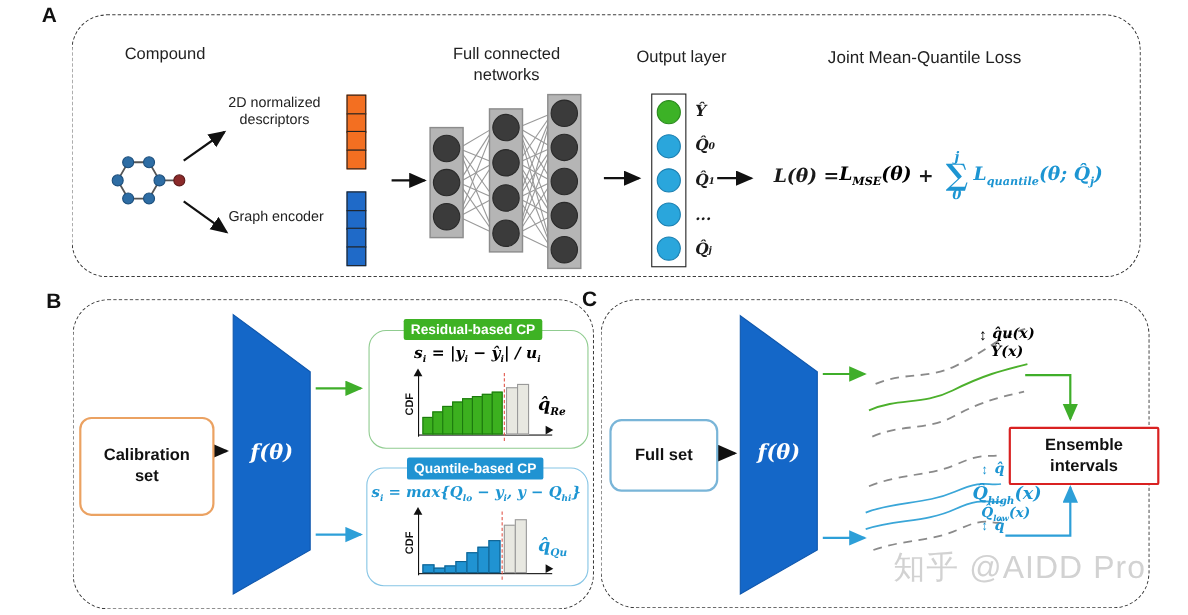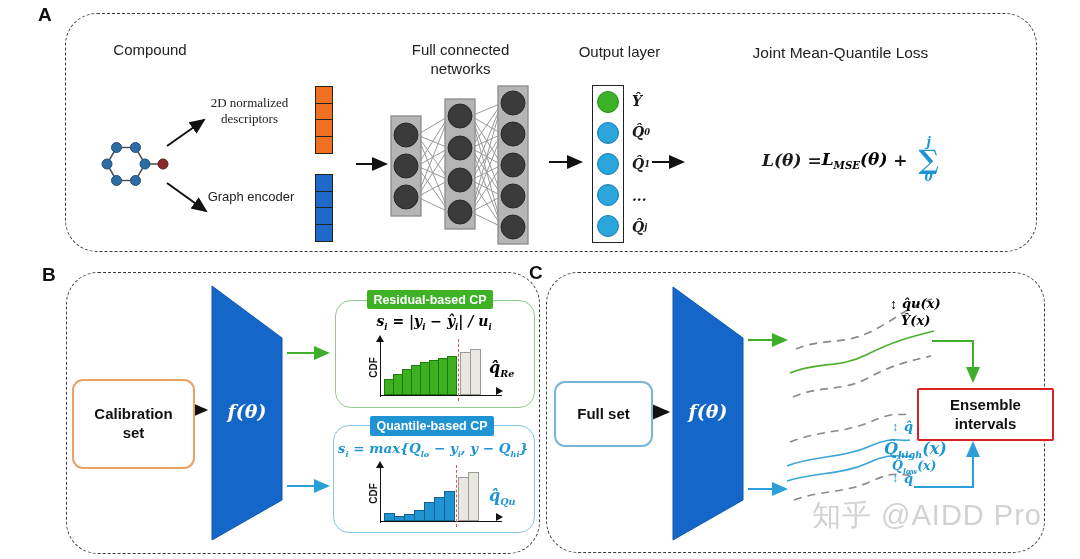--- a/index.html
+++ b/index.html
@@ -185,21 +185,21 @@
     <g fill="none" stroke-width="1.6">
       <path d="M790,442 C820,430 845,433 870,422 S896,416 908,414" stroke="#8a8a8a" stroke-dasharray="8 6"></path>
       <path d="M787,466 C815,455 840,459 868,447 S896,442 910,440" stroke="#3aa6d8"></path>
       <path d="M787,481 C815,472 842,475 868,463 S898,458 912,456" stroke="#3aa6d8"></path>
       <path d="M794,500 C822,490 846,493 872,481 S900,477 912,475" stroke="#8a8a8a" stroke-dasharray="8 6"></path>
     </g>
     <path d="M914,487 L973,487 L973,443" fill="none" stroke="#2d9fd8" stroke-width="2" marker-end="url(#mblue)"></path>
   </svg>
 
   <div class="ptitle" style="left:95px;top:41px;width:110px;">Compound</div>
-  <div class="small" style="left:192px;top:95px;width:115px;font-family:Liberation Serif, serif;">2D normalized descriptors</div>
+  <div class="small" style="left:192px;top:85px;width:115px;">2D normalized descriptors</div>
   <div class="small" style="left:207px;top:189px;width:88px;">Graph encoder</div>
   <div class="ptitle" style="left:388px;top:41px;width:145px;">Full connected networks</div>
   <div class="ptitle" style="left:562px;top:43px;width:115px;">Output layer</div>
   <div class="ptitle" style="left:718px;top:43px;width:245px;font-size:15.5px;">Joint Mean-Quantile Loss</div>
 
   <div class="enc-col" style="left:315px;top:87px;width:18px;">
     <div class="enc-cell" style="height:18px;background:#f36f21;"></div>
     <div class="enc-cell" style="height:18px;background:#f36f21;"></div>
     <div class="enc-cell" style="height:18px;background:#f36f21;"></div>
     <div class="enc-cell" style="height:18px;background:#f36f21;"></div>
@@ -243,20 +243,21 @@
 
   <div id="loss-formula" class="formula">
     <span class="black-t">L(θ) = </span>
     <span class="green-t"><span>L</span><sub>MSE</sub><span>(θ)</span></span>
     <span class="black-t" style="white-space:pre;"> + </span>
     <span class="sum blue-t">
       <span class="top">j</span>
       <span class="sym">∑</span>
       <span class="bot">0</span>
     </span>
+    <span class="blue-t"><span>L</span><sub>quantile</sub><span>(θ; </span><span>Q̂</span><sub>j</sub><span>)</span></span>
   </div>
 
   <div class="roundbox" style="left:72px;top:379px;width:103px;height:62px;border:2px solid #eba262;border-radius:11px;padding:12px 8px;">Calibration set</div>
   <div class="ftheta formula" style="left:212px;top:400px;">f(θ)</div>
 
   <div class="cpbox" style="left:335px;top:300px;width:198px;height:106px;border:1.7px solid #90cc90;"></div>
   <div class="cphead" style="left:367px;top:290px;width:126px;height:19px;background:#3eb224;">Residual-based CP</div>
   <div class="cpformula formula green-t" style="left:335px;top:313px;width:198px;">
     <span>s</span><sub>i</sub><span> = |y</span><sub>i</sub><span> − ŷ</span><sub>i</sub><span>| / u</span><sub>i</sub>
   </div>

